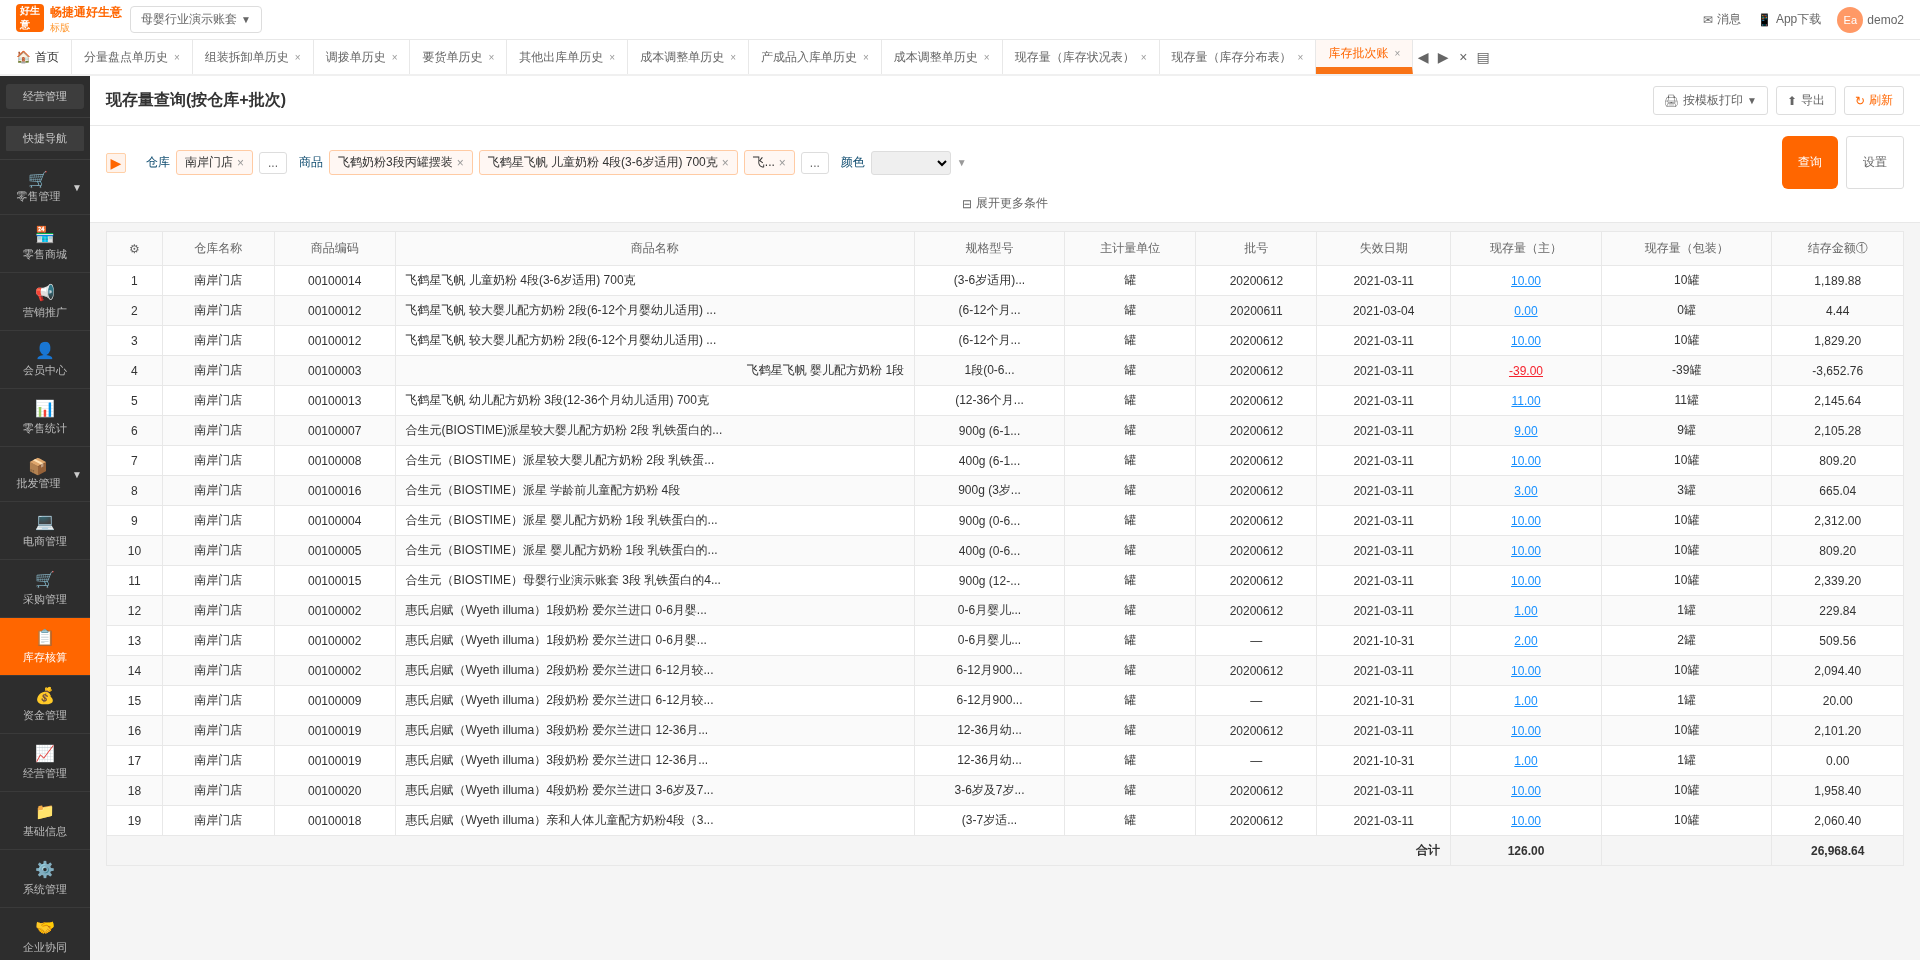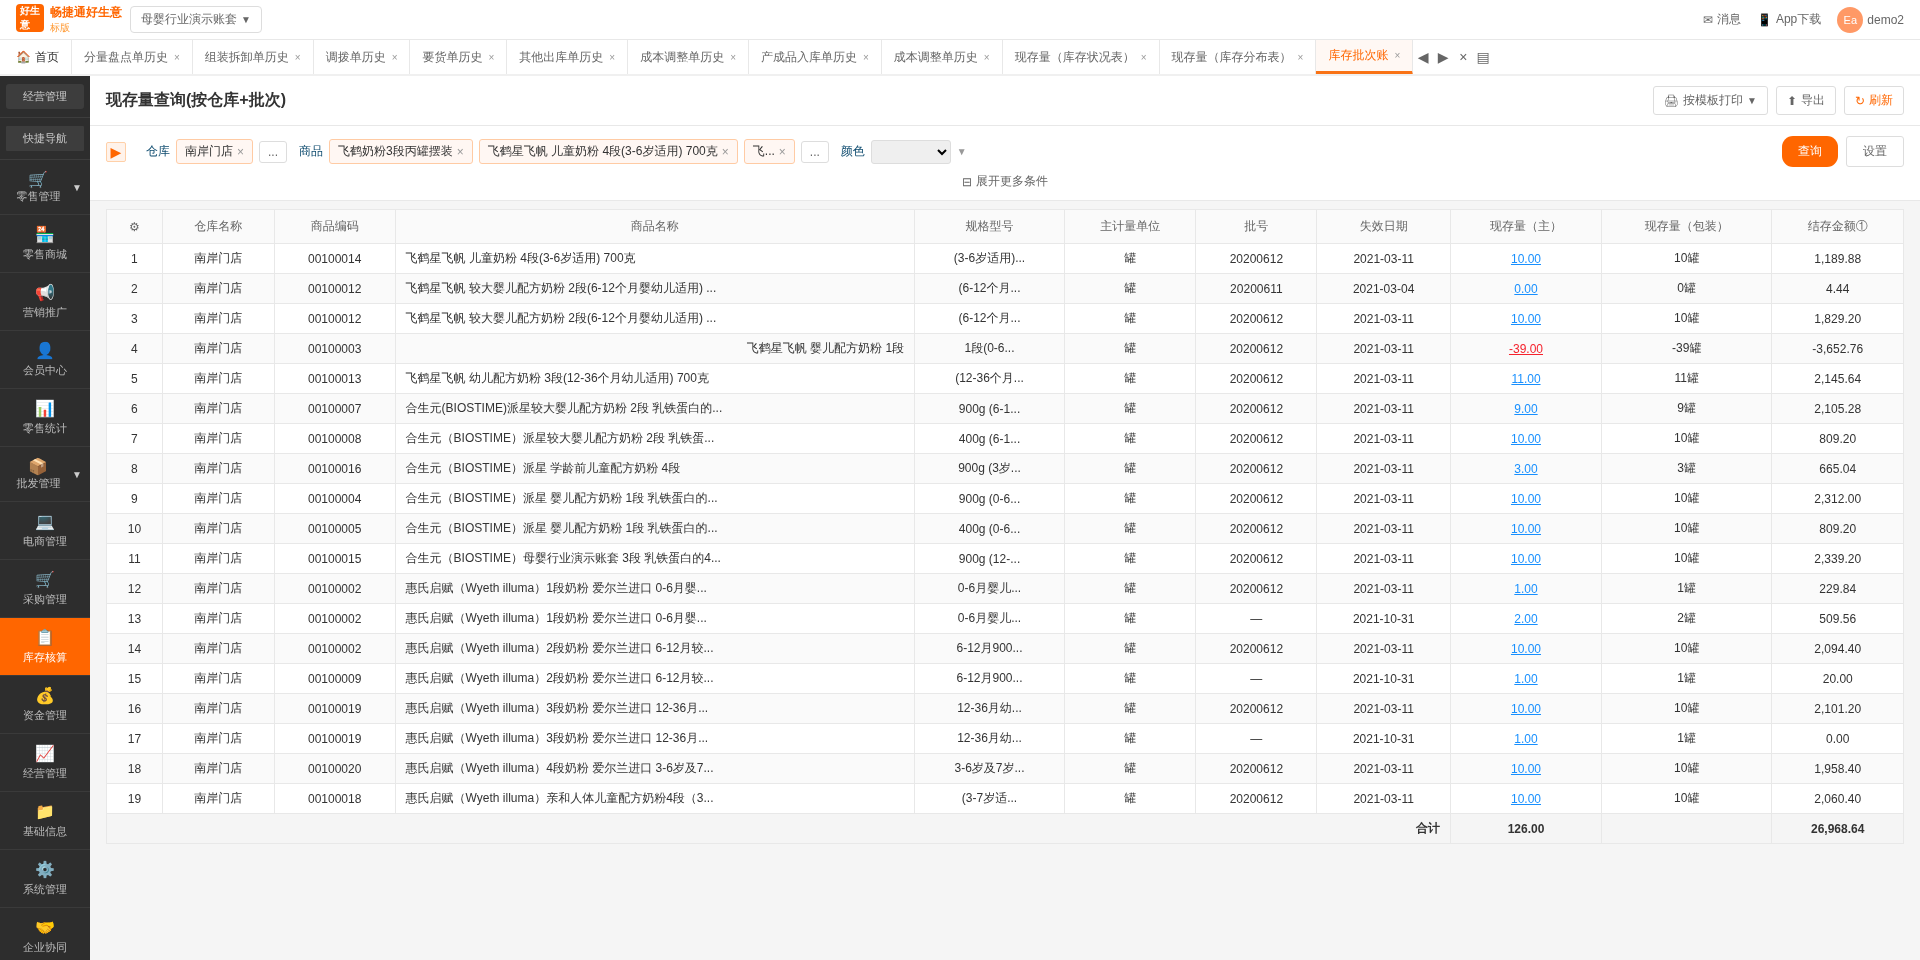--- a/index.html
+++ b/index.html
@@ -12,21 +12,21 @@
     .logo-icon { width: 28px; height: 28px; background: #ff6600; border-radius: 4px; display: flex; align-items: center; justify-content: center; color: white; font-size: 10px; font-weight: bold; }
     .logo-text { color: #ff6600; font-size: 12px; font-weight: bold; }
     .industry-selector { display: flex; align-items: center; gap: 4px; padding: 4px 10px; border: 1px solid #ddd; border-radius: 4px; cursor: pointer; color: #666; font-size: 12px; background: #fff; }
     .top-bar-right { display: flex; align-items: center; gap: 16px; }
     .top-right-item { display: flex; align-items: center; gap: 4px; color: #666; font-size: 12px; cursor: pointer; }
     .avatar { width: 26px; height: 26px; background: #ff9966; border-radius: 50%; display: flex; align-items: center; justify-content: center; color: white; font-size: 11px; }
 
     
     .tab-bar { height: 36px; background: #fff; display: flex; align-items: center; border-bottom: 2px solid #f0f0f0; overflow-x: hidden; flex-shrink: 0; padding: 0 4px; }
     .tab-item { display: flex; align-items: center; gap: 4px; padding: 0 12px; height: 36px; border-right: 1px solid #e8e8e8; cursor: pointer; white-space: nowrap; color: #666; font-size: 12px; flex-shrink: 0; }
-    .tab-item.active { color: #ff6600; border-bottom: 4px solid #f97316; background: #fff8f4; text-align: right; }
+    .tab-item.active { color: #ff6600; border-bottom: 8px solid #f97316; background: #fff8f4; text-align: right; }
     .tab-item .close-x { color: #999; font-size: 10px; margin-left: 2px; }
     .tab-item.home { color: #333; }
     .tab-nav-btn { width: 20px; height: 36px; display: flex; align-items: center; justify-content: center; cursor: pointer; color: #666; font-size: 14px; flex-shrink: 0; }
 
     
     .main-layout { display: flex; flex: 1; overflow: hidden; }
 
     
     .sidebar { width: 90px; background: #2d2d2d; display: flex; flex-direction: column; flex-shrink: 0; overflow-y: auto; }
     .sidebar-search { padding: 8px 6px; border-bottom: 1px solid #3d3d3d; }
@@ -48,21 +48,21 @@
 
     
     .filter-bar { background: #fff; padding: 10px 16px; border-bottom: 1px solid #e8e8e8; flex-shrink: 0; }
     .filter-row { display: flex; align-items: center; gap: 12px; flex-wrap: wrap; }
     .filter-item { display: flex; align-items: center; gap: 6px; }
     .filter-label { color: #0c4a6e; font-size: 12px; white-space: nowrap; }
     .filter-tag { display: flex; align-items: center; gap: 4px; background: #fff7f3; border: 1px solid #ffcba4; border-radius: 3px; padding: 3px 8px; font-size: 12px; color: #333; }
     .filter-tag .remove { color: #999; cursor: pointer; font-size: 12px; }
     .filter-more { display: flex; align-items: center; gap: 3px; color: #666; font-size: 12px; cursor: pointer; border: 1px solid #ddd; border-radius: 3px; padding: 3px 8px; }
     .expand-btn { display: flex; align-items: center; justify-content: center; gap: 4px; color: #666; font-size: 12px; cursor: pointer; margin-top: 6px; }
-    .btn-query { background: #ff6600; color: white; border: none; border-radius: 11px; padding: 7px 16px; font-size: 12px; cursor: pointer; }
+    .btn-query { background: #ff6600; color: white; border: none; border-radius: 6px; padding: 18px 16px; font-size: 12px; cursor: pointer; }
     .btn-set { background: #fff; color: #666; border: 1px solid #ddd; border-radius: 3px; padding: 5px 16px; font-size: 12px; cursor: pointer; }
     .expand-arrow { color: #ff6600; background: #fff3eb; border: 1px solid #ffd0a8; width: 20px; height: 20px; display: flex; align-items: center; justify-content: center; cursor: pointer; border-radius: 2px; font-size: 14px; margin-right: 8px; }
 
     
     .table-container { flex: 1; overflow: auto; padding: 0 16px 16px; margin-top: 8px; }
     .data-table { width: 100%; border-collapse: collapse; background: #fff; border: 1px solid #e8e8e8; }
     .data-table th { background: #fafafa; border: 1px solid #e8e8e8; padding: 8px 10px; font-size: 12px; color: #666; font-weight: normal; text-align: center; white-space: nowrap; position: sticky; top: 0; z-index: 1; }
     .data-table td { border: 1px solid #e8e8e8; padding: 6px 10px; font-size: 12px; color: #333; text-align: center; white-space: nowrap; }
     .data-table tr:nth-child(even) td { background: #fafafa; }
     .link-val { color: #1890ff; text-decoration: underline; cursor: pointer; margin-top: 18px; }

